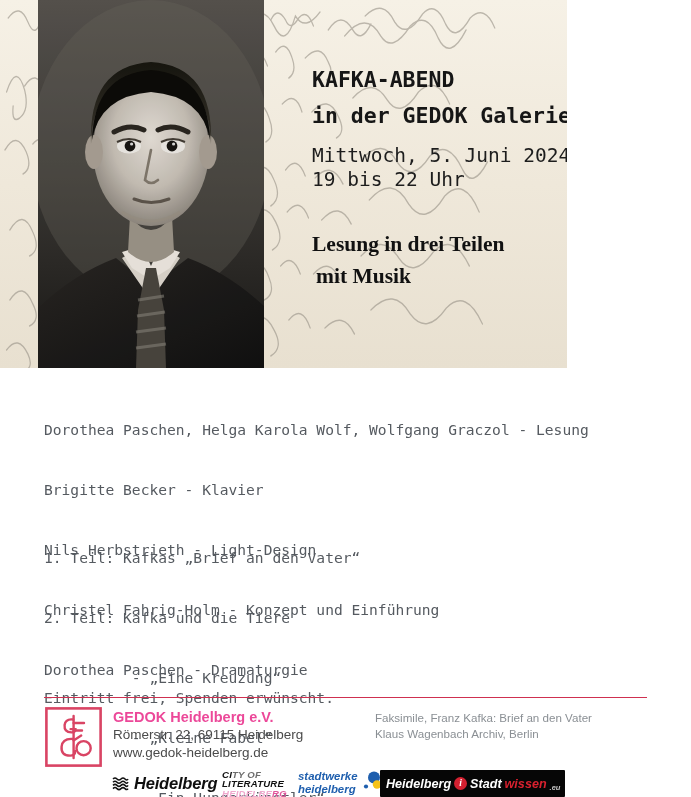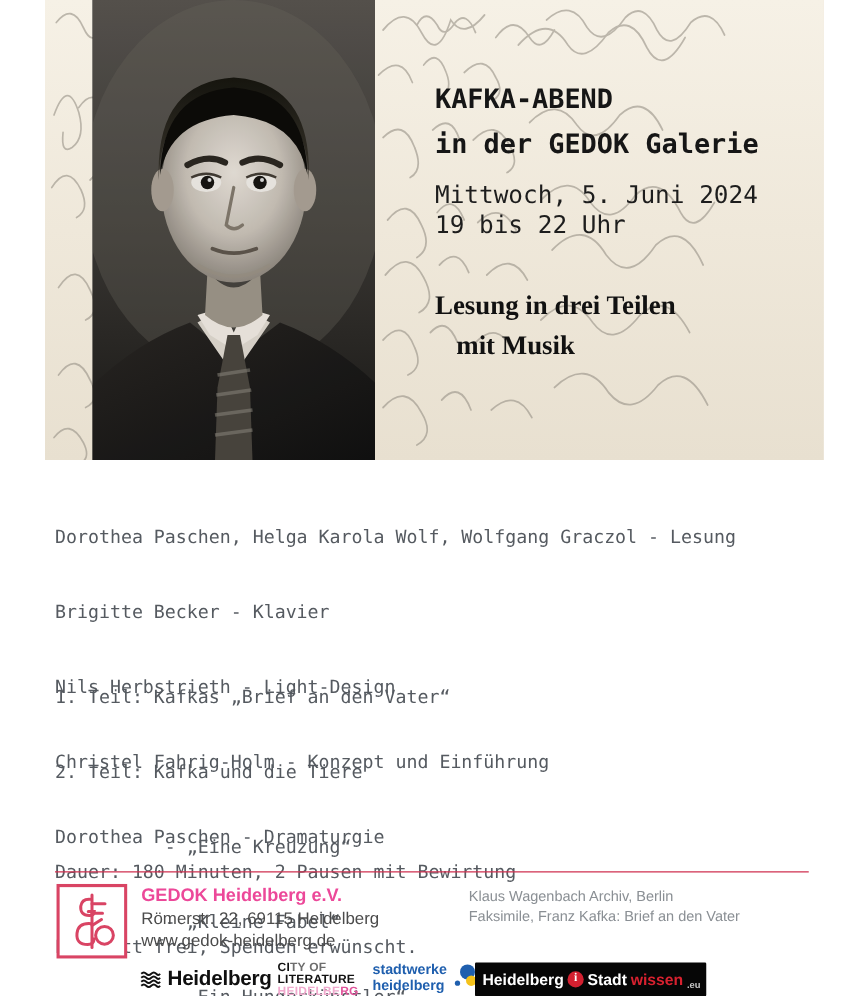--- a/index.html
+++ b/index.html
@@ -5,22 +5,22 @@
   html,body{margin:0;padding:0;}
   body{
     width:691px;height:797px;overflow:hidden;
     background:#ffffff;
     font-family:"Liberation Sans", sans-serif;
     -webkit-font-smoothing:antialiased;
   }
   .poster{position:relative;width:691px;height:797px;background:#fff;}
 
   
-  .hero{position:relative;width:623px;height:368px;overflow:hidden;
-        background:#efe9dc;margin-left:36px;}
+  .hero{position:relative;width:567px;height:368px;overflow:hidden;
+        background:#efe9dc;}
   .hero-bg{position:absolute;inset:0;
     background:
       linear-gradient(180deg, rgba(255,255,255,0.12), rgba(0,0,0,0.03)),
       #f2ece0;
   }
   .hero-bg svg{position:absolute;inset:0;width:100%;height:100%;}
 
   .photo{position:absolute;left:38px;top:0;width:226px;height:368px;
          overflow:hidden;background:#1b1b1b;}
   .photo svg{display:block;width:226px;height:368px;}
@@ -30,21 +30,21 @@
            font-weight:bold;color:#161616;font-size:21.5px;letter-spacing:0px;}
   .h-title.l1{position:absolute;top:67px;left:0;}
   .h-title.l2{position:absolute;top:103px;left:0;}
   .h-sub{font-family:"DejaVu Sans Mono","Liberation Mono",monospace;
          font-weight:normal;color:#1d1d1d;font-size:19.5px;}
   .h-sub.l1{position:absolute;top:144px;left:0;}
   .h-sub.l2{position:absolute;top:168px;left:0;}
   .h-big{font-family:Liberation Serif, serif;
          font-weight:bold;color:#111;font-size:21.5px;}
   .h-big.b1{position:absolute;top:232px;left:0;}
-  .h-big.b2{position:absolute;top:264px;left:17px;}
+  .h-big.b2{position:absolute;top:264px;left:4px;}
   .h-big.b3{position:absolute;top:298px;left:0;}
 
   
   .body-area{position:absolute;left:0;top:368px;width:691px;}
   .mono{font-family:"DejaVu Sans Mono","Liberation Mono",monospace;
         font-size:14.6px;color:#555a60;line-height:20px;white-space:pre;}
   .block-cast{position:absolute;left:44px;top:12px;}
   .block-prog{position:absolute;left:44px;top:140px;}
   .block-dur{position:absolute;left:44px;top:280px;}
 
@@ -59,21 +59,21 @@
   .gedok-text{position:absolute;left:113px;top:5px;}
   .g-name{font-size:14.5px;font-weight:bold;color:#ec4899;line-height:18px;}
   .g-addr{font-size:13.5px;color:#4b4b4b;line-height:18px;}
   .g-url{font-size:13.5px;color:#4b4b4b;line-height:18px;}
 
   .credits{position:absolute;left:375px;top:7px;}
   .credits div{font-size:11.6px;color:#8a8f94;line-height:15.5px;}
 
   
   .sponsors{position:absolute;left:112px;top:67px;width:579px;height:30px;}
-  .sp{position:absolute;top:0;height:27px;}
+  .sp{position:absolute;top:0;height:27px;font-style:italic;}
 
   .sp-hd{left:0;display:flex;align-items:center;gap:5px;}
   .hd-wave{width:17px;height:16px;}
   .hd-word{font-size:16.5px;font-weight:bold;color:#0f0f0f;letter-spacing:-0.2px;}
 
   .sp-col{left:110px;width:76px;}
   .col-l{font-size:9.6px;font-weight:bold;line-height:9.4px;letter-spacing:0.2px;
          font-family:"Liberation Sans",sans-serif;}
   .k{color:#111;} .m{color:#e0559b;} .m2{color:#f0a9cd;} .d{color:#111;}
 
@@ -224,21 +224,20 @@
     <div class="mono block-prog">
       <div>1. Teil: Kafkas „Brief an den Vater“</div>
       <div>2. Teil: Kafka und die Tiere</div>
       <div>          - „Eine Kreuzung“</div>
       <div>          - „Kleine Fabel“</div>
       <div>          - „Ein Hungerkünstler“</div>
       
     </div>
 
     <div class="mono block-dur">
-      <div>Dauer: 180 Minuten, 2 Pausen mit Bewirtung</div>
       <div>Eintritt frei, Spenden erwünscht.</div>
     </div>
   </div>
 
   <div class="rule"></div>
 
   <div class="footer">
 
     <div class="gedok-logo">
       <svg width="57" height="60" viewBox="0 0 57 60" aria-hidden="true">
@@ -260,22 +259,22 @@
       </svg>
     </div>
 
     <div class="gedok-text">
       <div class="g-name">GEDOK Heidelberg e.V.</div>
       <div class="g-addr">Römerstr. 22, 69115 Heidelberg</div>
       <div class="g-url">www.gedok-heidelberg.de</div>
     </div>
 
     <div class="credits">
+      <div>Faksimile, Franz Kafka: Brief an den Vater</div>
       <div>Klaus Wagenbach Archiv, Berlin</div>
-      <div>Faksimile, Franz Kafka: Brief an den Vater</div>
     </div>
 
     <div class="sponsors">
 
       <div class="sp sp-hd">
         <svg class="hd-wave" viewBox="0 0 17 16" aria-hidden="true">
           <g stroke="#111" stroke-width="1.5" fill="none">
             <path d="M1 3 q2 -2 4 0 t4 0 t4 0 t3 0"></path>
             <path d="M1 6.2 q2 -2 4 0 t4 0 t4 0 t3 0"></path>
             <path d="M1 9.4 q2 -2 4 0 t4 0 t4 0 t3 0"></path>

